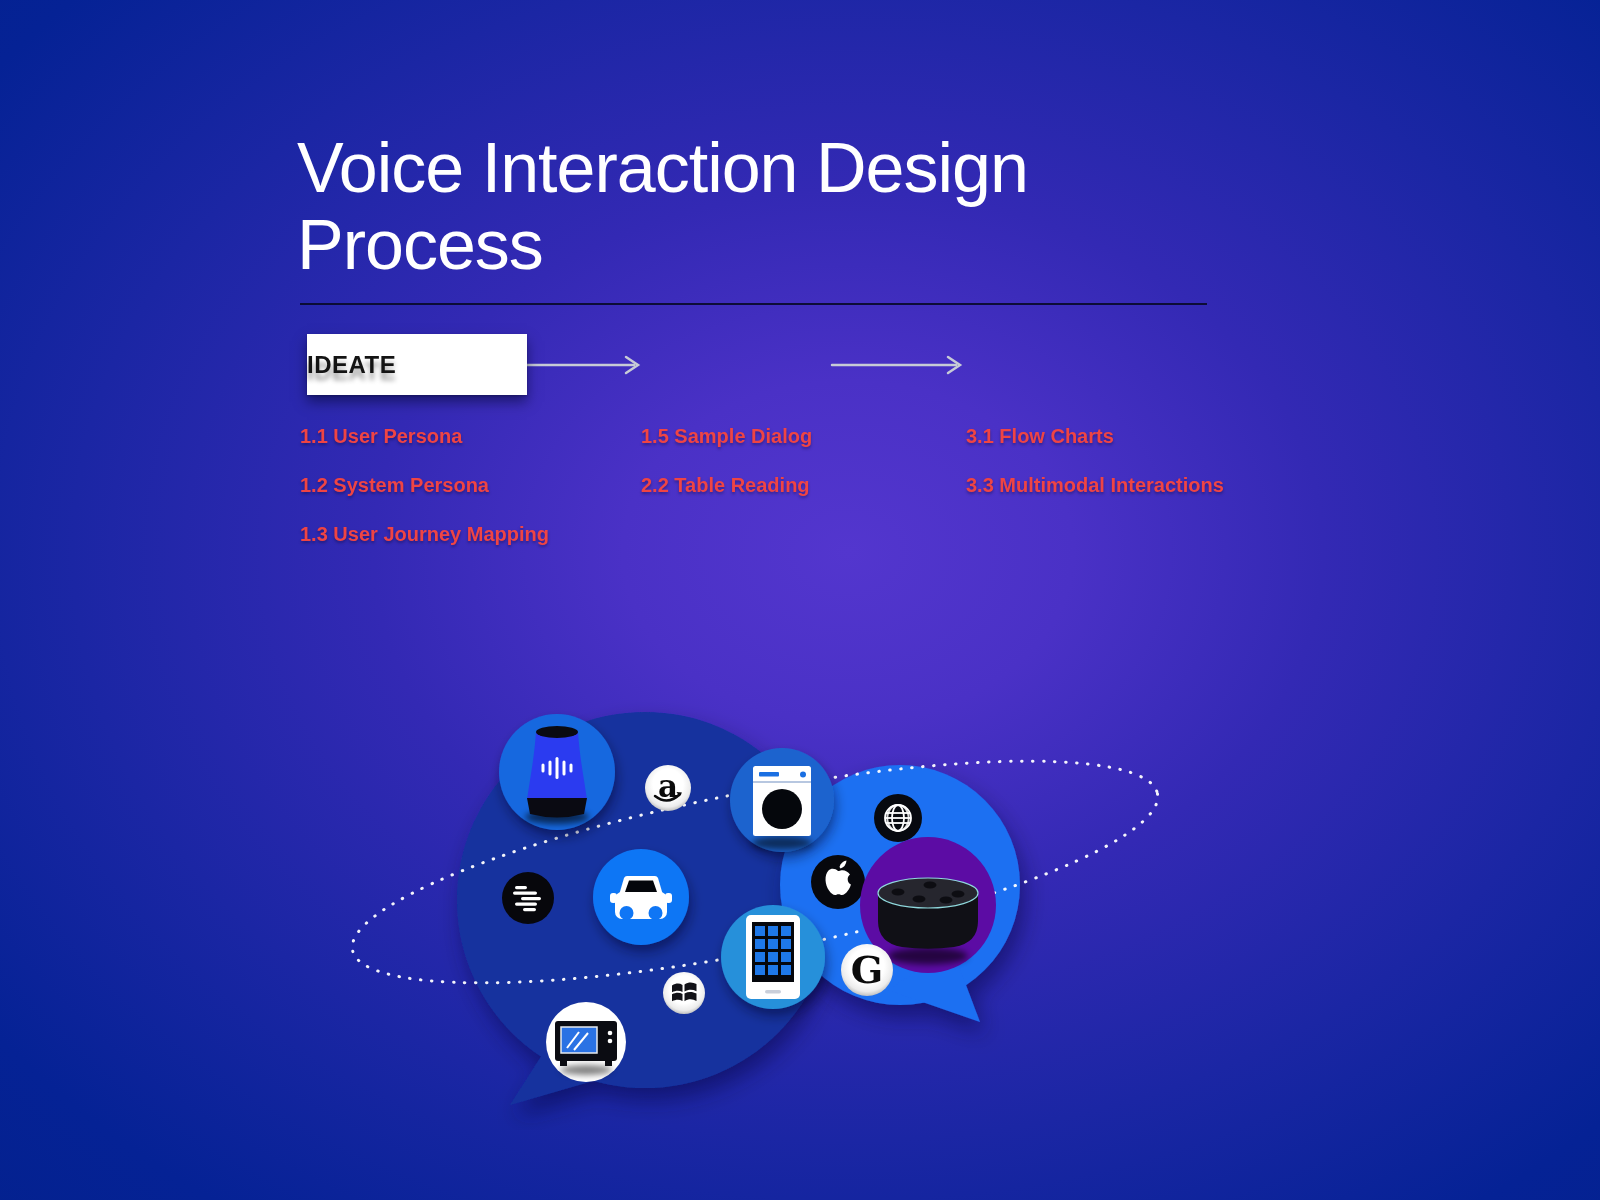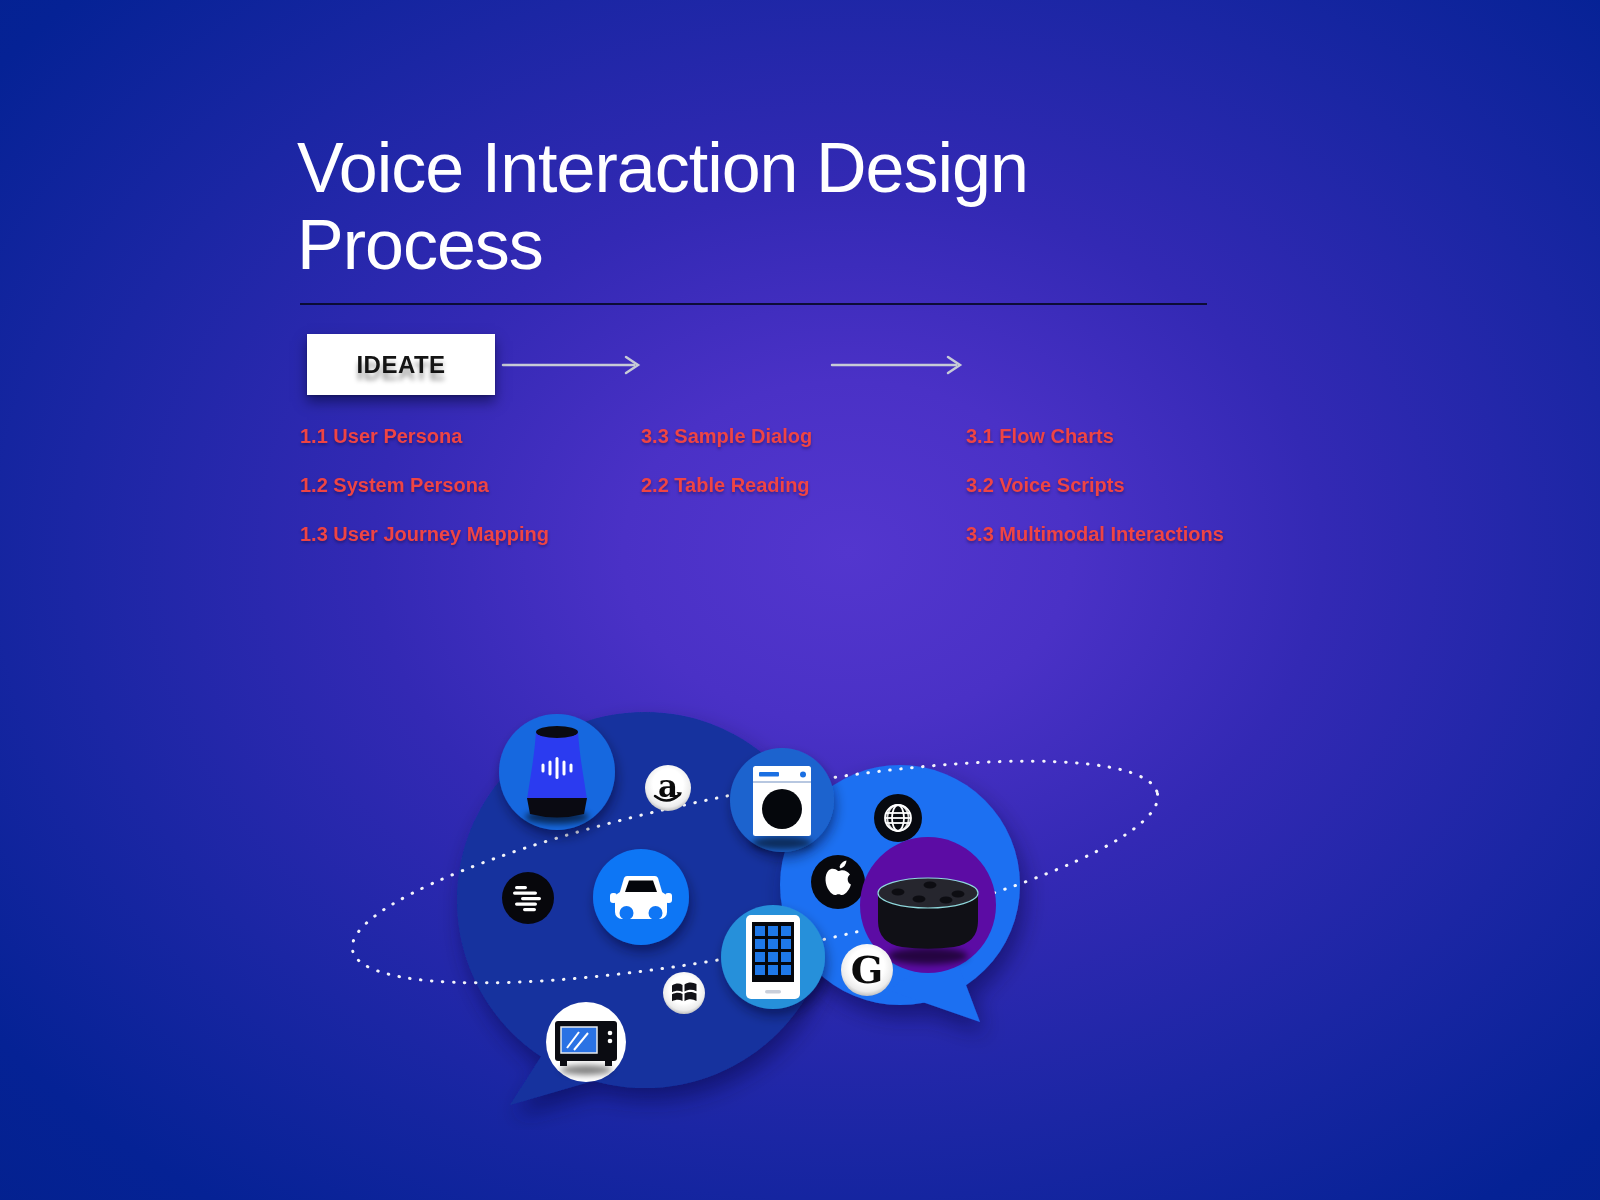--- a/index.html
+++ b/index.html
@@ -14,22 +14,22 @@
     position:absolute;left:297px;top:130px;width:990px;
     color:#ffffff;font-weight:normal;font-size:70px;line-height:77px;
     letter-spacing:-1px;
   }
   .divider{
     position:absolute;left:300px;top:303px;width:907px;height:2px;
     background:rgba(8,10,40,0.9);
   }
   .stage-row{position:absolute;left:300px;top:334px;width:880px;height:62px;}
   .stage-box{
-    position:absolute;top:0;width:188px;height:61px;background:#ffffff;
-    display:flex;align-items:center;justify-content:center;
+    position:absolute;top:0;width:220px;height:61px;background:#ffffff;
+    display:flex;align-items:center;justify-content:flex-start;
     box-shadow:0 7px 12px rgba(0,5,40,0.5), 0 1px 2px rgba(0,0,0,0.25);
   }
   .stage-box span{
     color:#141414;font-weight:bold;font-size:24px;letter-spacing:0.5px;
     text-shadow:0 7px 5px rgba(0,0,0,0.38);
   }
   .box-ideate{left:7px;} .box-explore{left:340px;} .box-document{left:666px;}
   .arrow-svg{position:absolute;left:0;top:0;width:880px;height:62px;}
   .stage-list{position:absolute;width:330px;}
   .list-1{left:300px;top:424px;} .list-2{left:641px;top:424px;} .list-3{left:966px;top:424px;}
@@ -60,26 +60,25 @@
     <span>IDEATE</span>
   </div>
 </div>
 
 <div class="stage-list list-1">
   <div class="li">1.1 User Persona</div>
   <div class="li">1.2 System Persona</div>
   <div class="li">1.3 User Journey Mapping</div>
 </div>
 <div class="stage-list list-2">
-  <div class="li">3.3 Sample Dialog</div>
+  <div class="li">1.5 Sample Dialog</div>
   <div class="li">2.2 Table Reading</div>
 </div>
 <div class="stage-list list-3">
   <div class="li">3.1 Flow Charts</div>
-  <div class="li">3.2 Voice Scripts</div>
   <div class="li">3.3 Multimodal Interactions</div>
 </div>
 
 <svg class="illustration" viewBox="0 0 860 440">
   <defs>
     <radialGradient id="silver" cx="50%" cy="42%" r="60%">
       <stop offset="0%" stop-color="#ffffff"></stop>
       <stop offset="55%" stop-color="#ffffff"></stop>
       <stop offset="82%" stop-color="#ececec"></stop>
       <stop offset="100%" stop-color="#b7b7b7"></stop>

